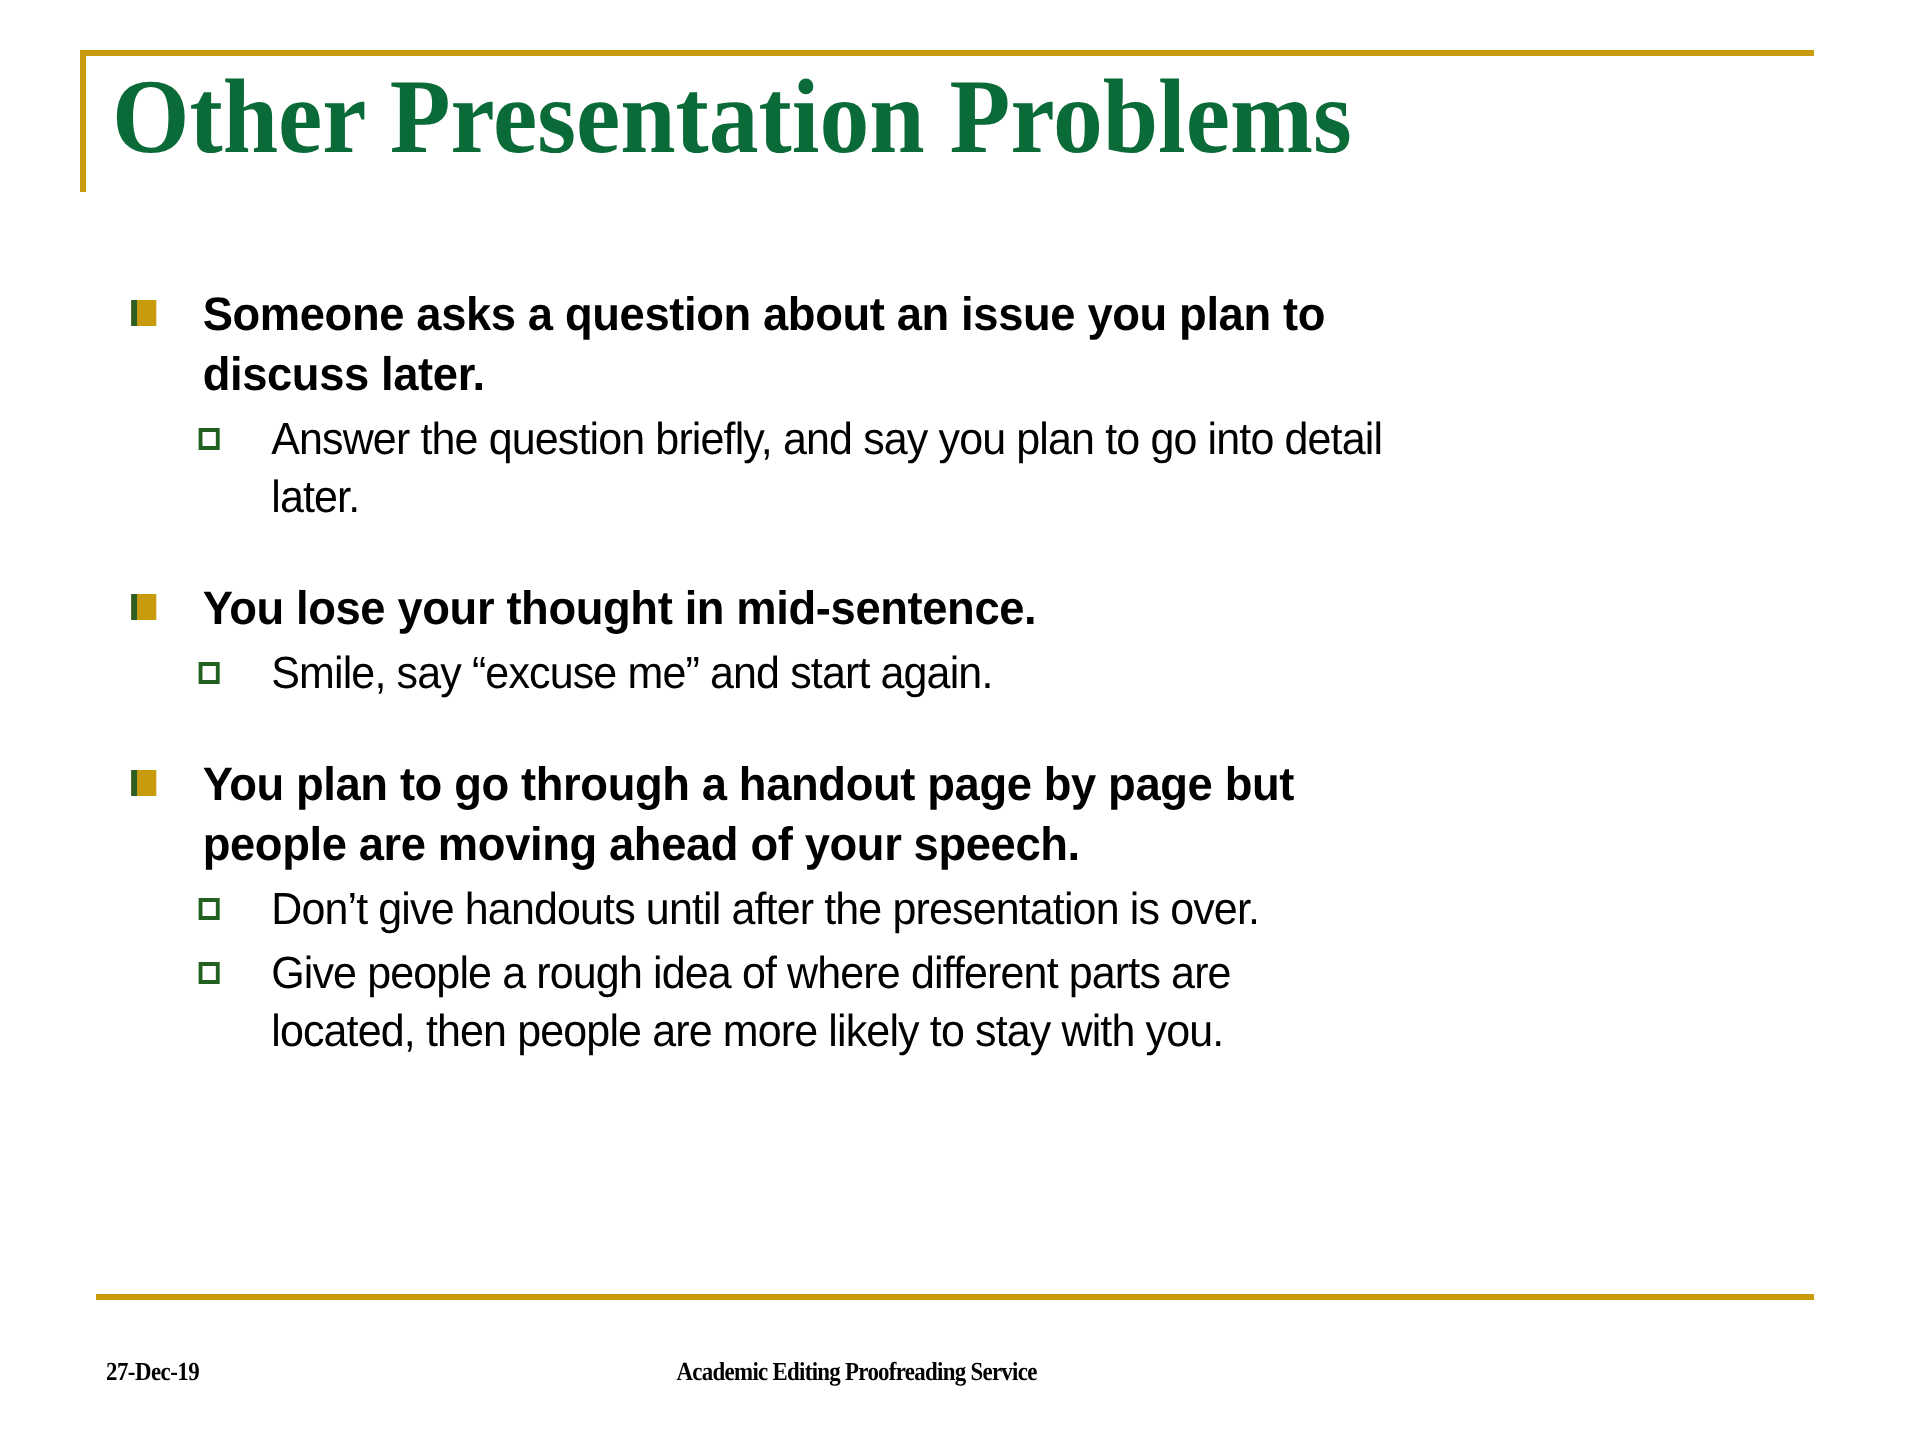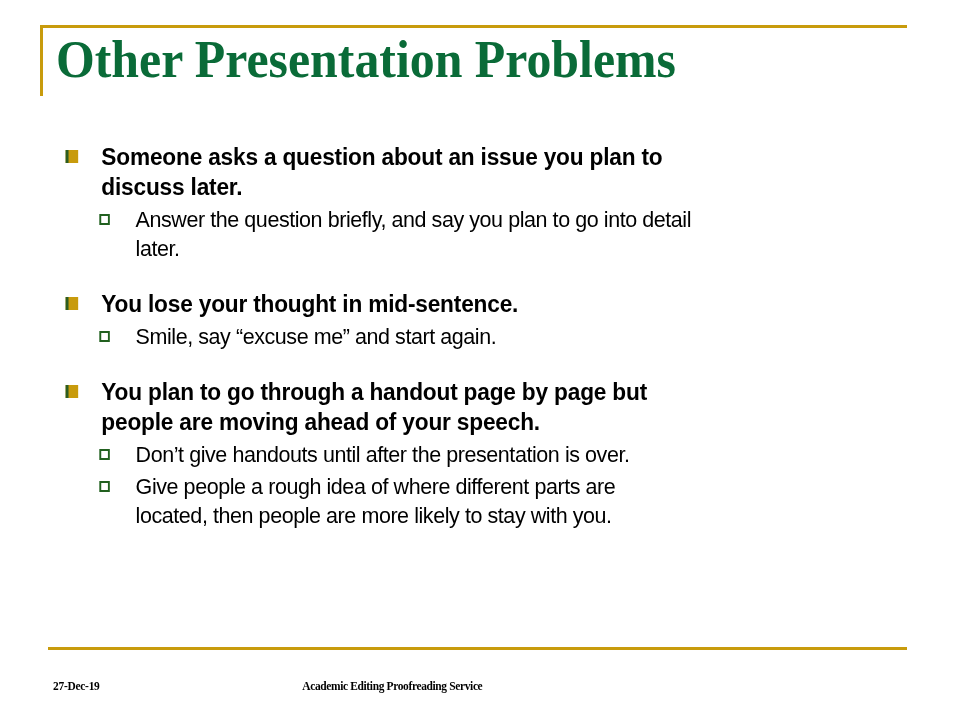--- a/index.html
+++ b/index.html
@@ -148,20 +148,21 @@
     left: 0;
     top: 678px;
     width: 784px;
     text-align: center;
     color: #000000;
     font-family: "Liberation Serif", "DejaVu Serif", serif;
     font-weight: bold;
     font-size: 13px;
     letter-spacing: -0.4px;
     white-space: nowrap;
+    padding-left: 36px;
   }
   .footer-center span {
     display: inline-block;
     transform: scaleX(0.88);
   }
 </style>
 </head>
 <body>
 
 <div id="slide">

